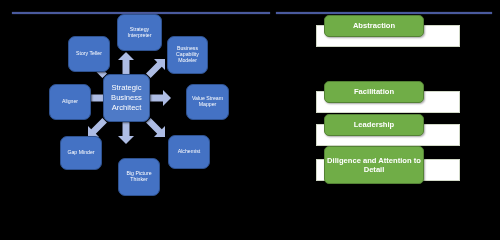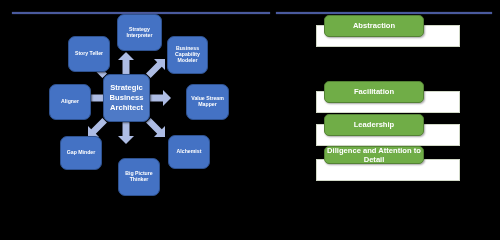--- a/index.html
+++ b/index.html
@@ -40,21 +40,21 @@
     width: 250px;
     height: 197px;
   }
 
   .node {
     position: absolute;
     background: #4472c4;
     border: 1px solid #2f528f;
     border-radius: 7px;
     color: #ffffff;
-    font-weight: bold;
+    font-weight: normal;
     display: flex;
     align-items: center;
     justify-content: center;
     text-align: center;
     line-height: 1.12;
     box-sizing: border-box;
     box-shadow: 1px 1px 2px rgba(0,0,0,0.55);
   }
   .node.small  { font-size: 5.2px; padding: 1px; }
   .node.center {
@@ -119,21 +119,21 @@
     justify-content: center;
     text-align: center;
     line-height: 1.2;
     box-shadow: 1px 1px 2px rgba(0,0,0,0.35);
   }
   .row.r0 { top: 14px; }
   .row.r1 { top: 47px; }
   .row.r2 { top: 80px; }
   .row.r3 { top: 113px; }
   .row.r4 { top: 146px; }
-  .row.r4 .pill { height: 18px; top: 0px; }
+  .row.r4 .pill { height: 38px; top: 0px; }
   .row.r4 .plate { top: 13px; }
 </style>
 </head>
 <body>
 
 <div id="stage">
 
   <div class="rule rule-left"></div>
   <div class="rule rule-right"></div>
 

